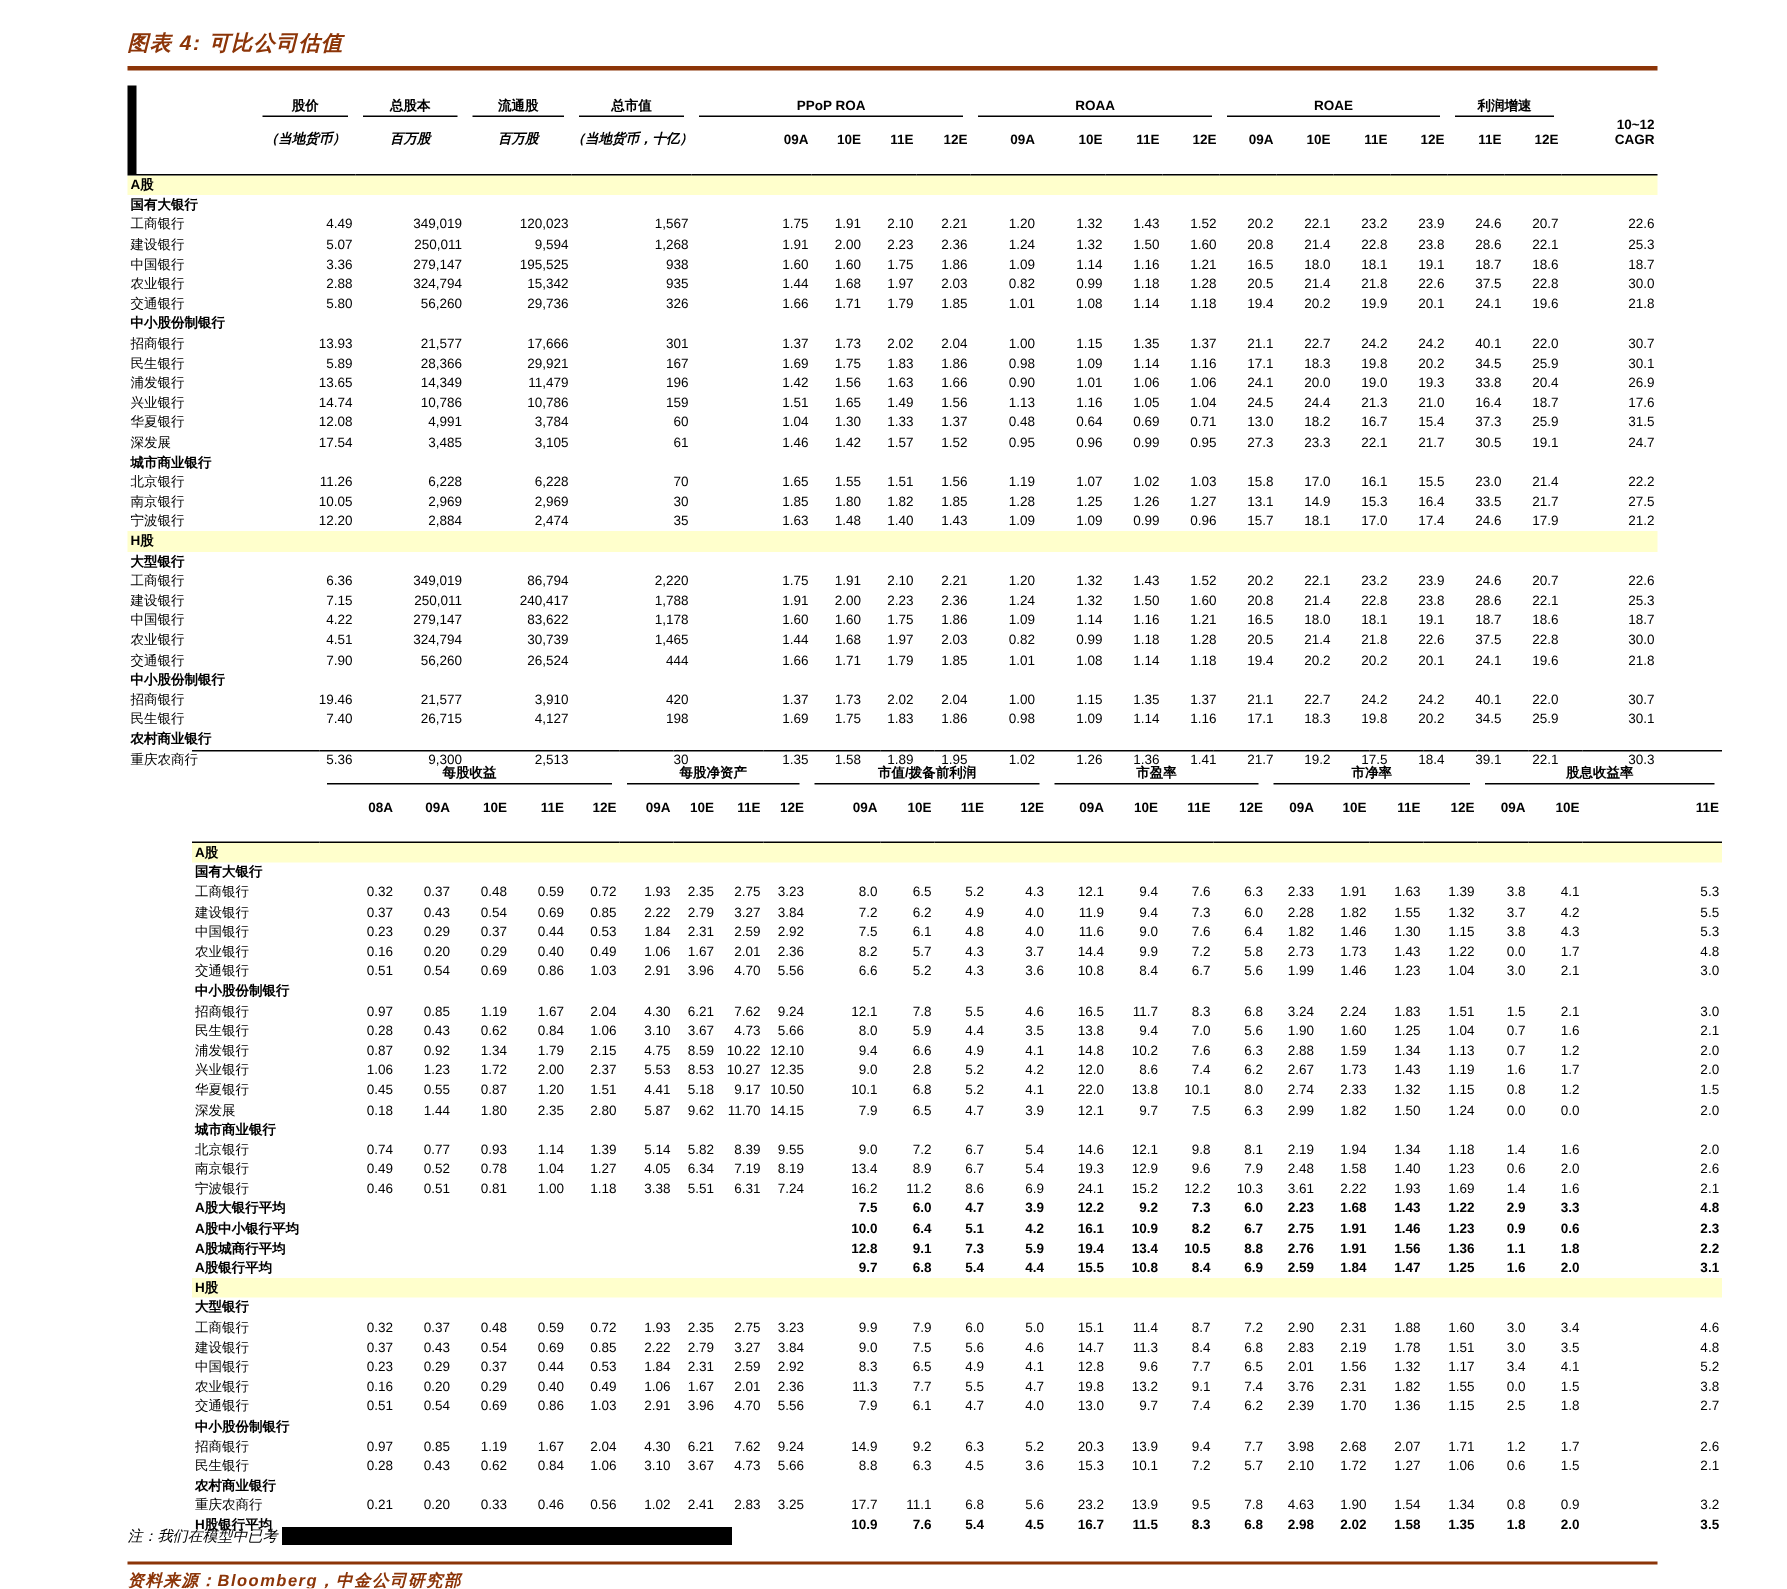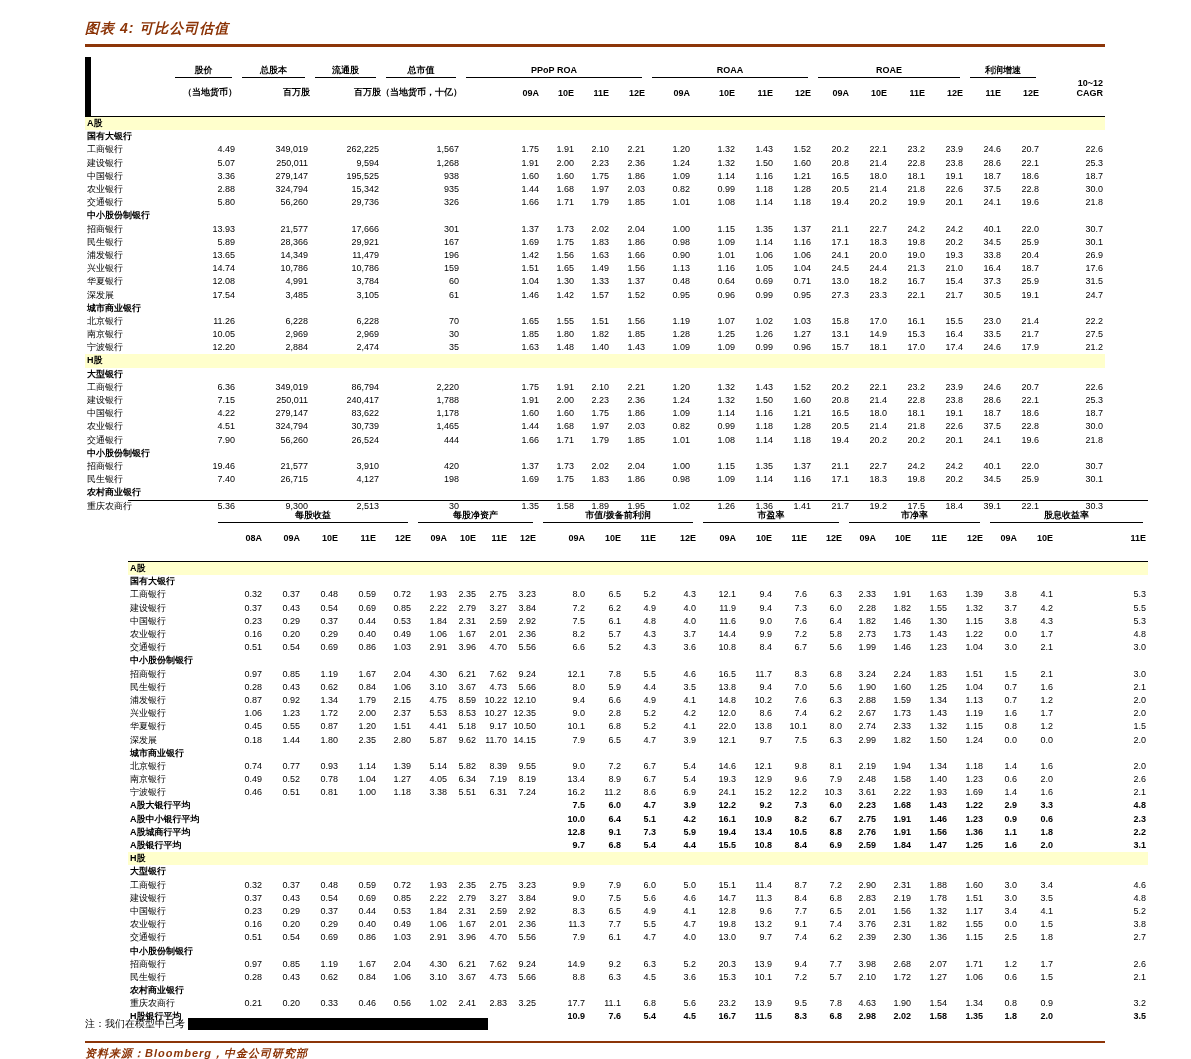--- a/index.html
+++ b/index.html
@@ -14,29 +14,29 @@
   .t{position:absolute;left:85px;border-collapse:collapse;table-layout:fixed;width:1020px;}
   .t1{top:56px;}
   .t2{top:500px;margin-left:43px;}
   .t th,.t td{padding:0;margin:0;font-size:9px;line-height:11px;white-space:nowrap;overflow:visible;}
   .t thead th{font-weight:bold;vertical-align:bottom;}
   .t thead tr.g th{height:22px;}
   .t2 thead tr.g th{border-top:1px solid #000;}
   .t thead tr.s th{height:20px;border-bottom:1px solid #000;padding-bottom:18px;}
   .grp-in{border-bottom:1px solid #000;margin:0 5px;padding:1px 0 1px;min-height:11px;}
   .grp-in.noline{border-bottom:none;}
-  .sub.c{text-align:right;}
+  .sub.c{text-align:center;font-style:italic;}
   .sub.r{text-align:right;padding-right:2px;white-space:pre-line;line-height:10px;}
   .t tbody td{height:13.2px;vertical-align:middle;}
   .t td.band{background:var(--band);font-weight:bold;padding-left:2px;}
   .t td.sec{font-weight:bold;padding-left:2px;}
   .t td.nm{padding-left:2px;}
   .t td.num{text-align:right;padding-right:2px;}
   .t td.b{font-weight:bold;}
-  .footnote{position:absolute;left:85px;top:1017px;font-size:10px;height:13px;white-space:nowrap;}
+  .footnote{position:absolute;left:85px;top:1017px;font-size:10px;height:13px;white-space:nowrap;font-style:italic;}
   .redact{display:inline-block;width:300px;height:12px;background:#000;vertical-align:middle;margin-left:3px;}
   .source{position:absolute;left:85px;top:1046px;font-size:11px;font-weight:bold;font-style:italic;
           color:var(--accent);letter-spacing:1px;white-space:nowrap;}
 </style>
 </head>
 <body>
 
 <div class="page">
   <div class="title">图表 4:  可比公司估值</div>
   <div class="rule title-rule"></div>
@@ -124,21 +124,21 @@
         <tr>
           <td class="band" colspan="20">A股</td>
         </tr>
         <tr>
           <td class="sec" colspan="20">国有大银行</td>
         </tr>
         <tr>
           <td class="nm">工商银行</td>
           <td class="num">4.49</td>
           <td class="num">349,019</td>
-          <td class="num">262,225</td>
+          <td class="num">120,023</td>
           <td class="num">1,567</td>
           <td class="num">1.75</td>
           <td class="num">1.91</td>
           <td class="num">2.10</td>
           <td class="num">2.21</td>
           <td class="num">1.20</td>
           <td class="num">1.32</td>
           <td class="num">1.43</td>
           <td class="num">1.52</td>
           <td class="num">20.2</td>
@@ -1336,21 +1336,21 @@
           <td class="num">5.56</td>
           <td class="num">7.9</td>
           <td class="num">6.1</td>
           <td class="num">4.7</td>
           <td class="num">4.0</td>
           <td class="num">13.0</td>
           <td class="num">9.7</td>
           <td class="num">7.4</td>
           <td class="num">6.2</td>
           <td class="num">2.39</td>
-          <td class="num">2.30</td>
+          <td class="num">1.70</td>
           <td class="num">1.36</td>
           <td class="num">1.15</td>
           <td class="num">2.5</td>
           <td class="num">1.8</td>
           <td class="num">2.7</td>
         </tr>
         <tr>
           <td class="sec" colspan="25">中小股份制银行</td>
         </tr>
         <tr>

